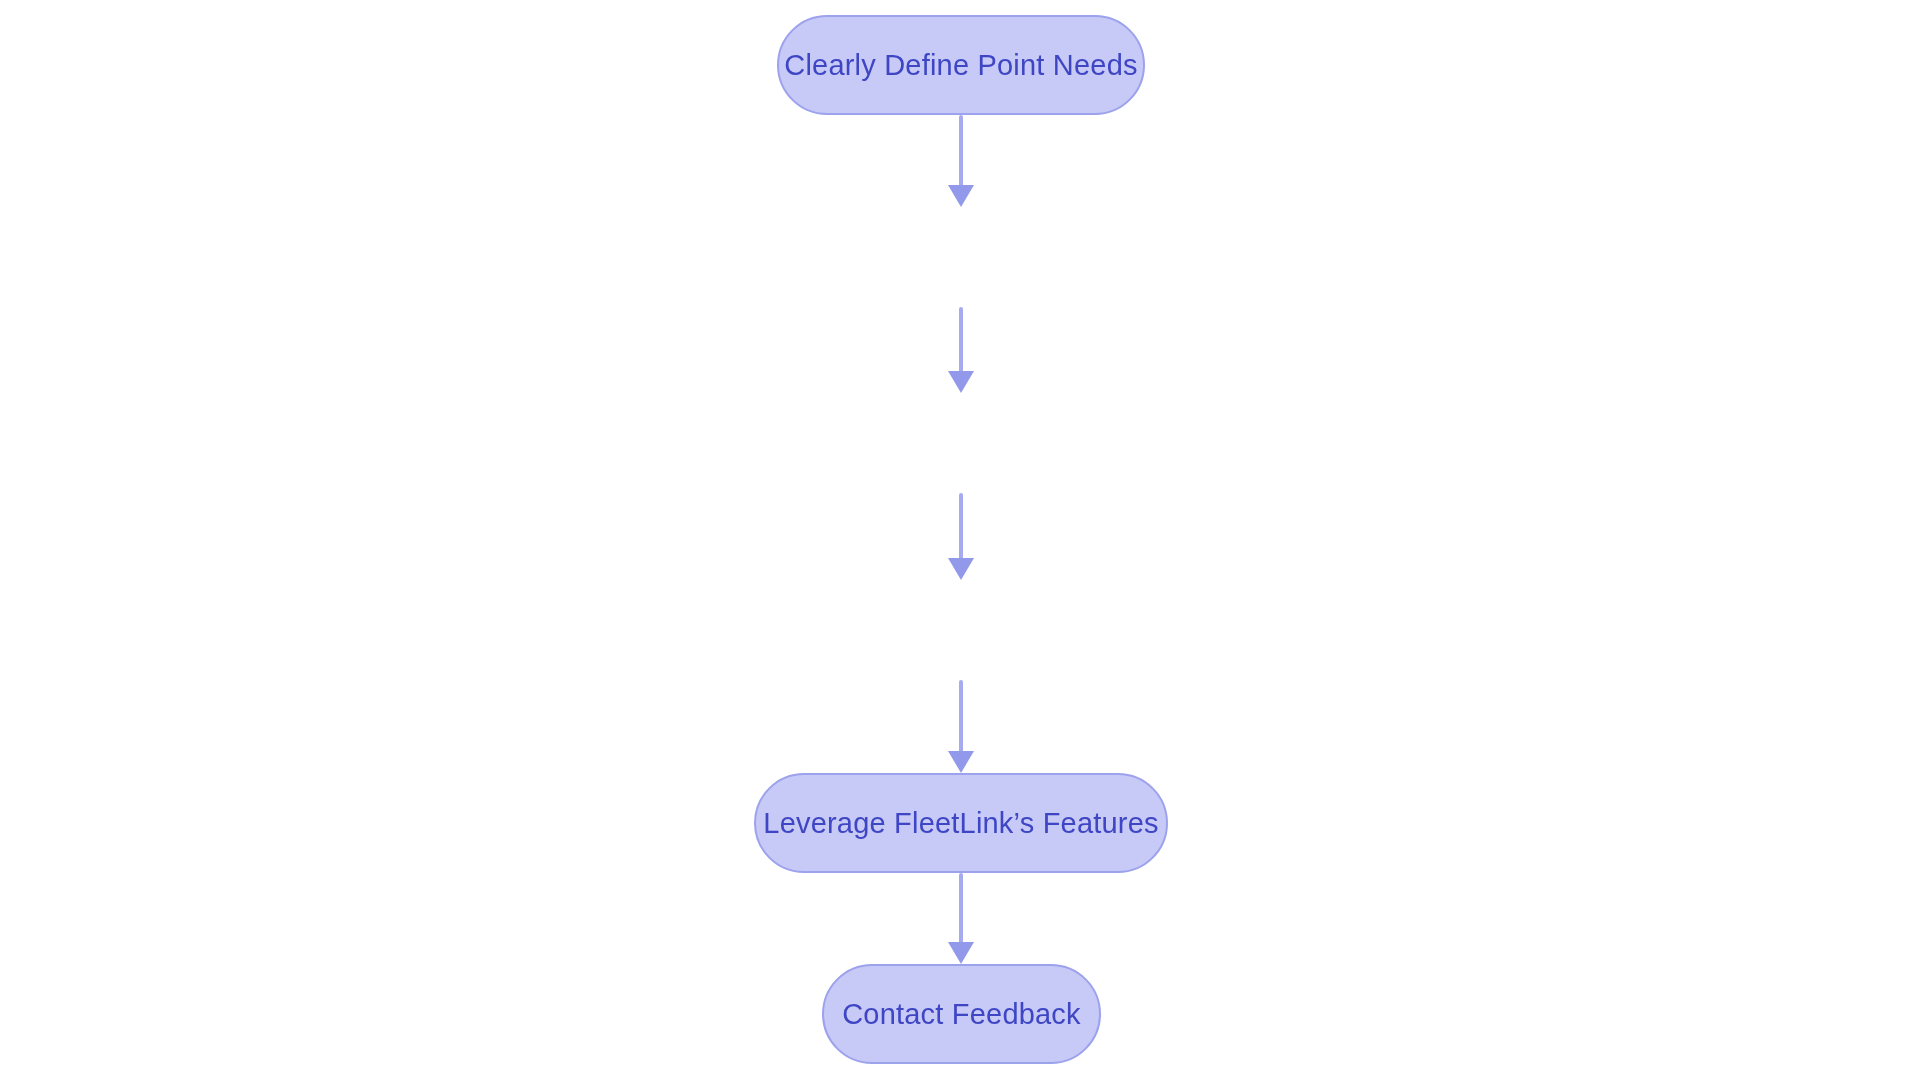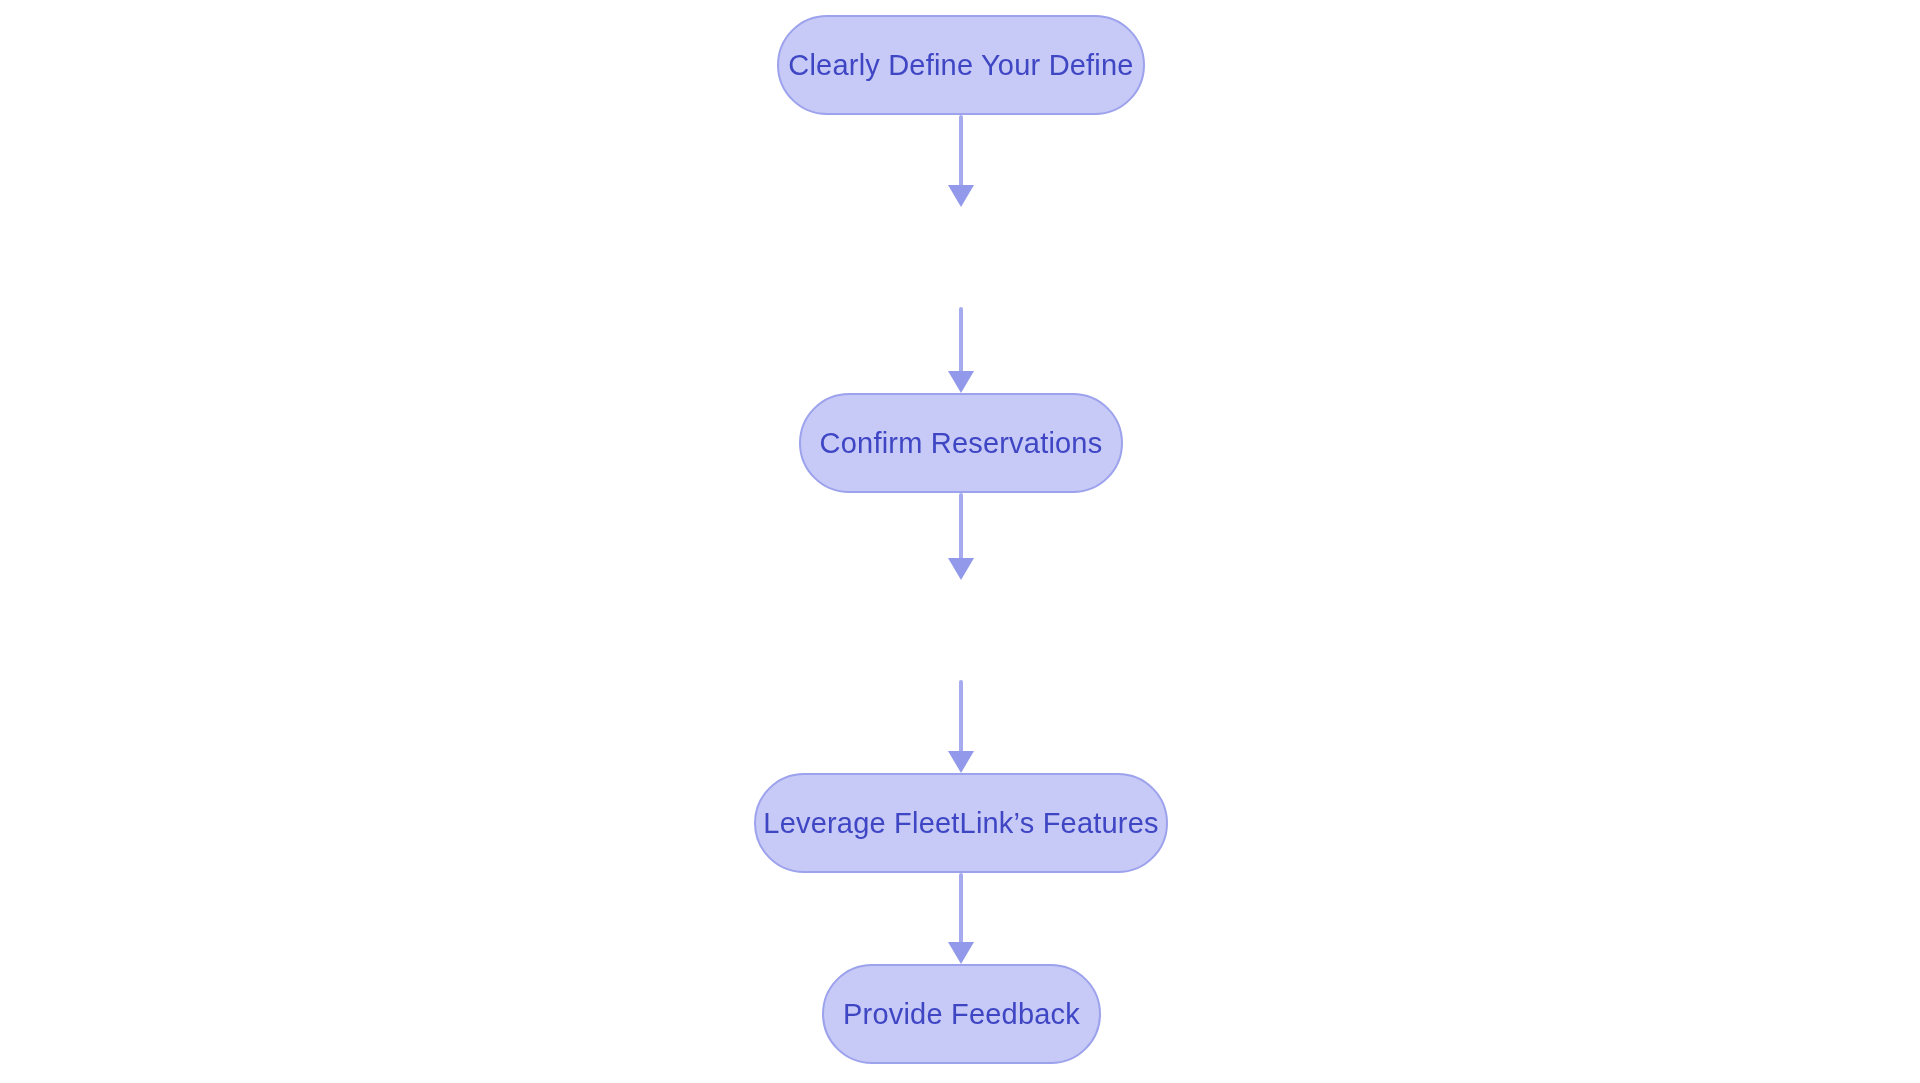--- a/index.html
+++ b/index.html
@@ -55,37 +55,34 @@
     border-right:13px solid transparent;
     border-top:22px solid var(--arrow-head);
   }
 </style>
 </head>
 <body>
 
 <div class="canvas">
 
   <div class="node node-1">
-    <span>Clearly Define Your Define</span>
+    <span>Clearly Define Point Needs</span>
   </div>
 
   <div class="arrow arrow-1">
     <span class="arrow-line"></span>
     <span class="arrow-head"></span>
   </div>
 
 
   <div class="arrow arrow-2">
     <span class="arrow-line"></span>
     <span class="arrow-head"></span>
   </div>
 
-  <div class="node node-3">
-    <span>Confirm Reservations</span>
-  </div>
 
   <div class="arrow arrow-3">
     <span class="arrow-line"></span>
     <span class="arrow-head"></span>
   </div>
 
 
   <div class="arrow arrow-4">
     <span class="arrow-line"></span>
     <span class="arrow-head"></span>
@@ -94,16 +91,16 @@
   <div class="node node-5">
     <span>Leverage FleetLink’s Features</span>
   </div>
 
   <div class="arrow arrow-5">
     <span class="arrow-line"></span>
     <span class="arrow-head"></span>
   </div>
 
   <div class="node node-6">
-    <span>Provide Feedback</span>
+    <span>Contact Feedback</span>
   </div>
 
 </div>
 
 </body></html>

